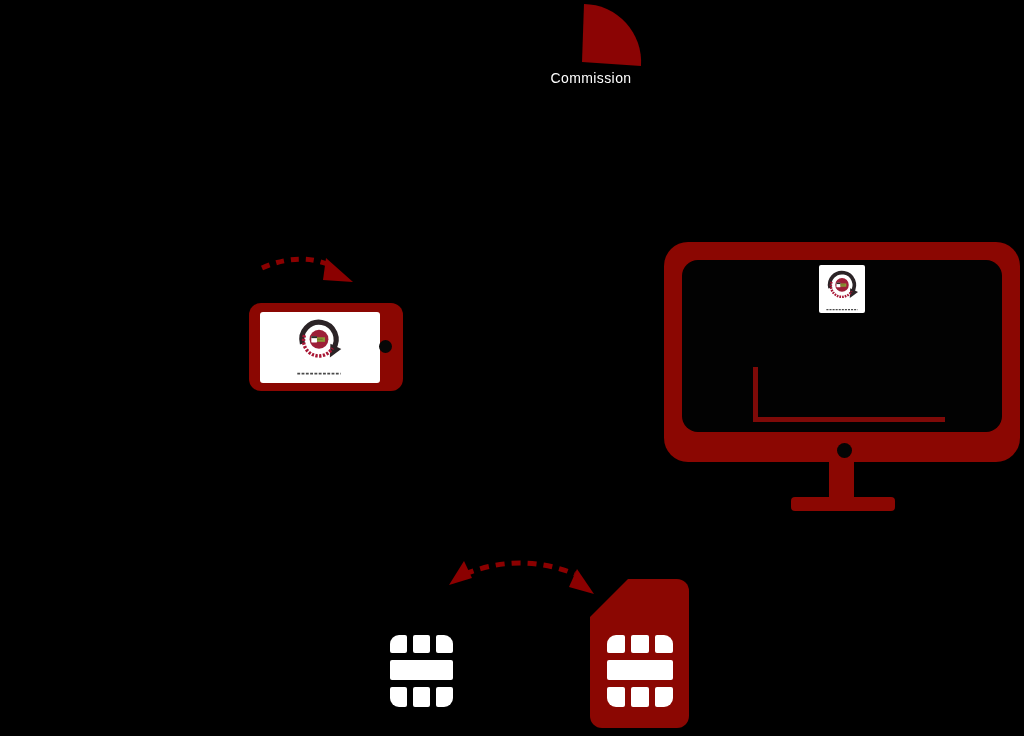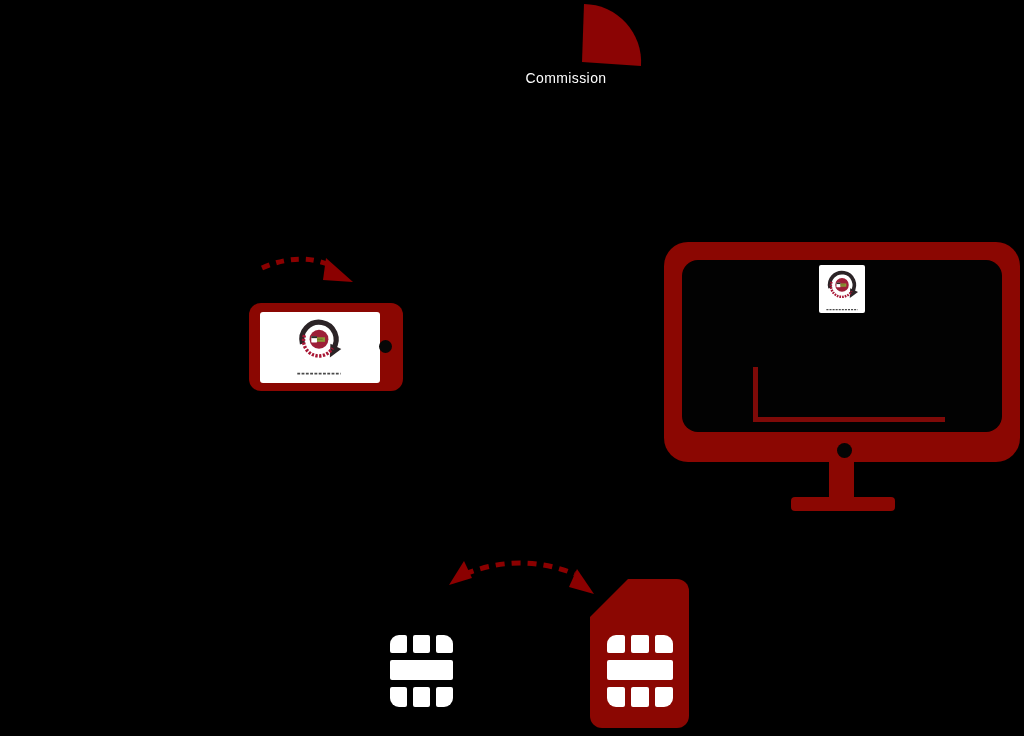--- a/index.html
+++ b/index.html
@@ -7,21 +7,21 @@
     position:relative;
     width:1024px;height:736px;
     background:var(--c-background,#000);
     overflow:hidden;
     font-family:"Liberation Sans", sans-serif;
   }
   .abs{position:absolute;}
 
   
   #commission-label{
-    left:516px;top:70px;width:100px;
+    left:541px;top:70px;width:100px;
     color:var(--c-label-white,#fff);
     font-size:14px;letter-spacing:.4px;
     text-align:center;
   }
 
   
   #tablet{left:249px;top:303px;width:154px;height:88px;}
   #tablet-frame{left:0;top:0;width:154px;height:88px;background:var(--c-primary-red);border-radius:12px;}
   #tablet-screen{left:11px;top:9px;width:120px;height:71px;background:var(--c-device-screen-white);border-radius:3px;}
   #tablet-home{left:130px;top:37px;width:13px;height:13px;background:#070707;border-radius:50%;}

